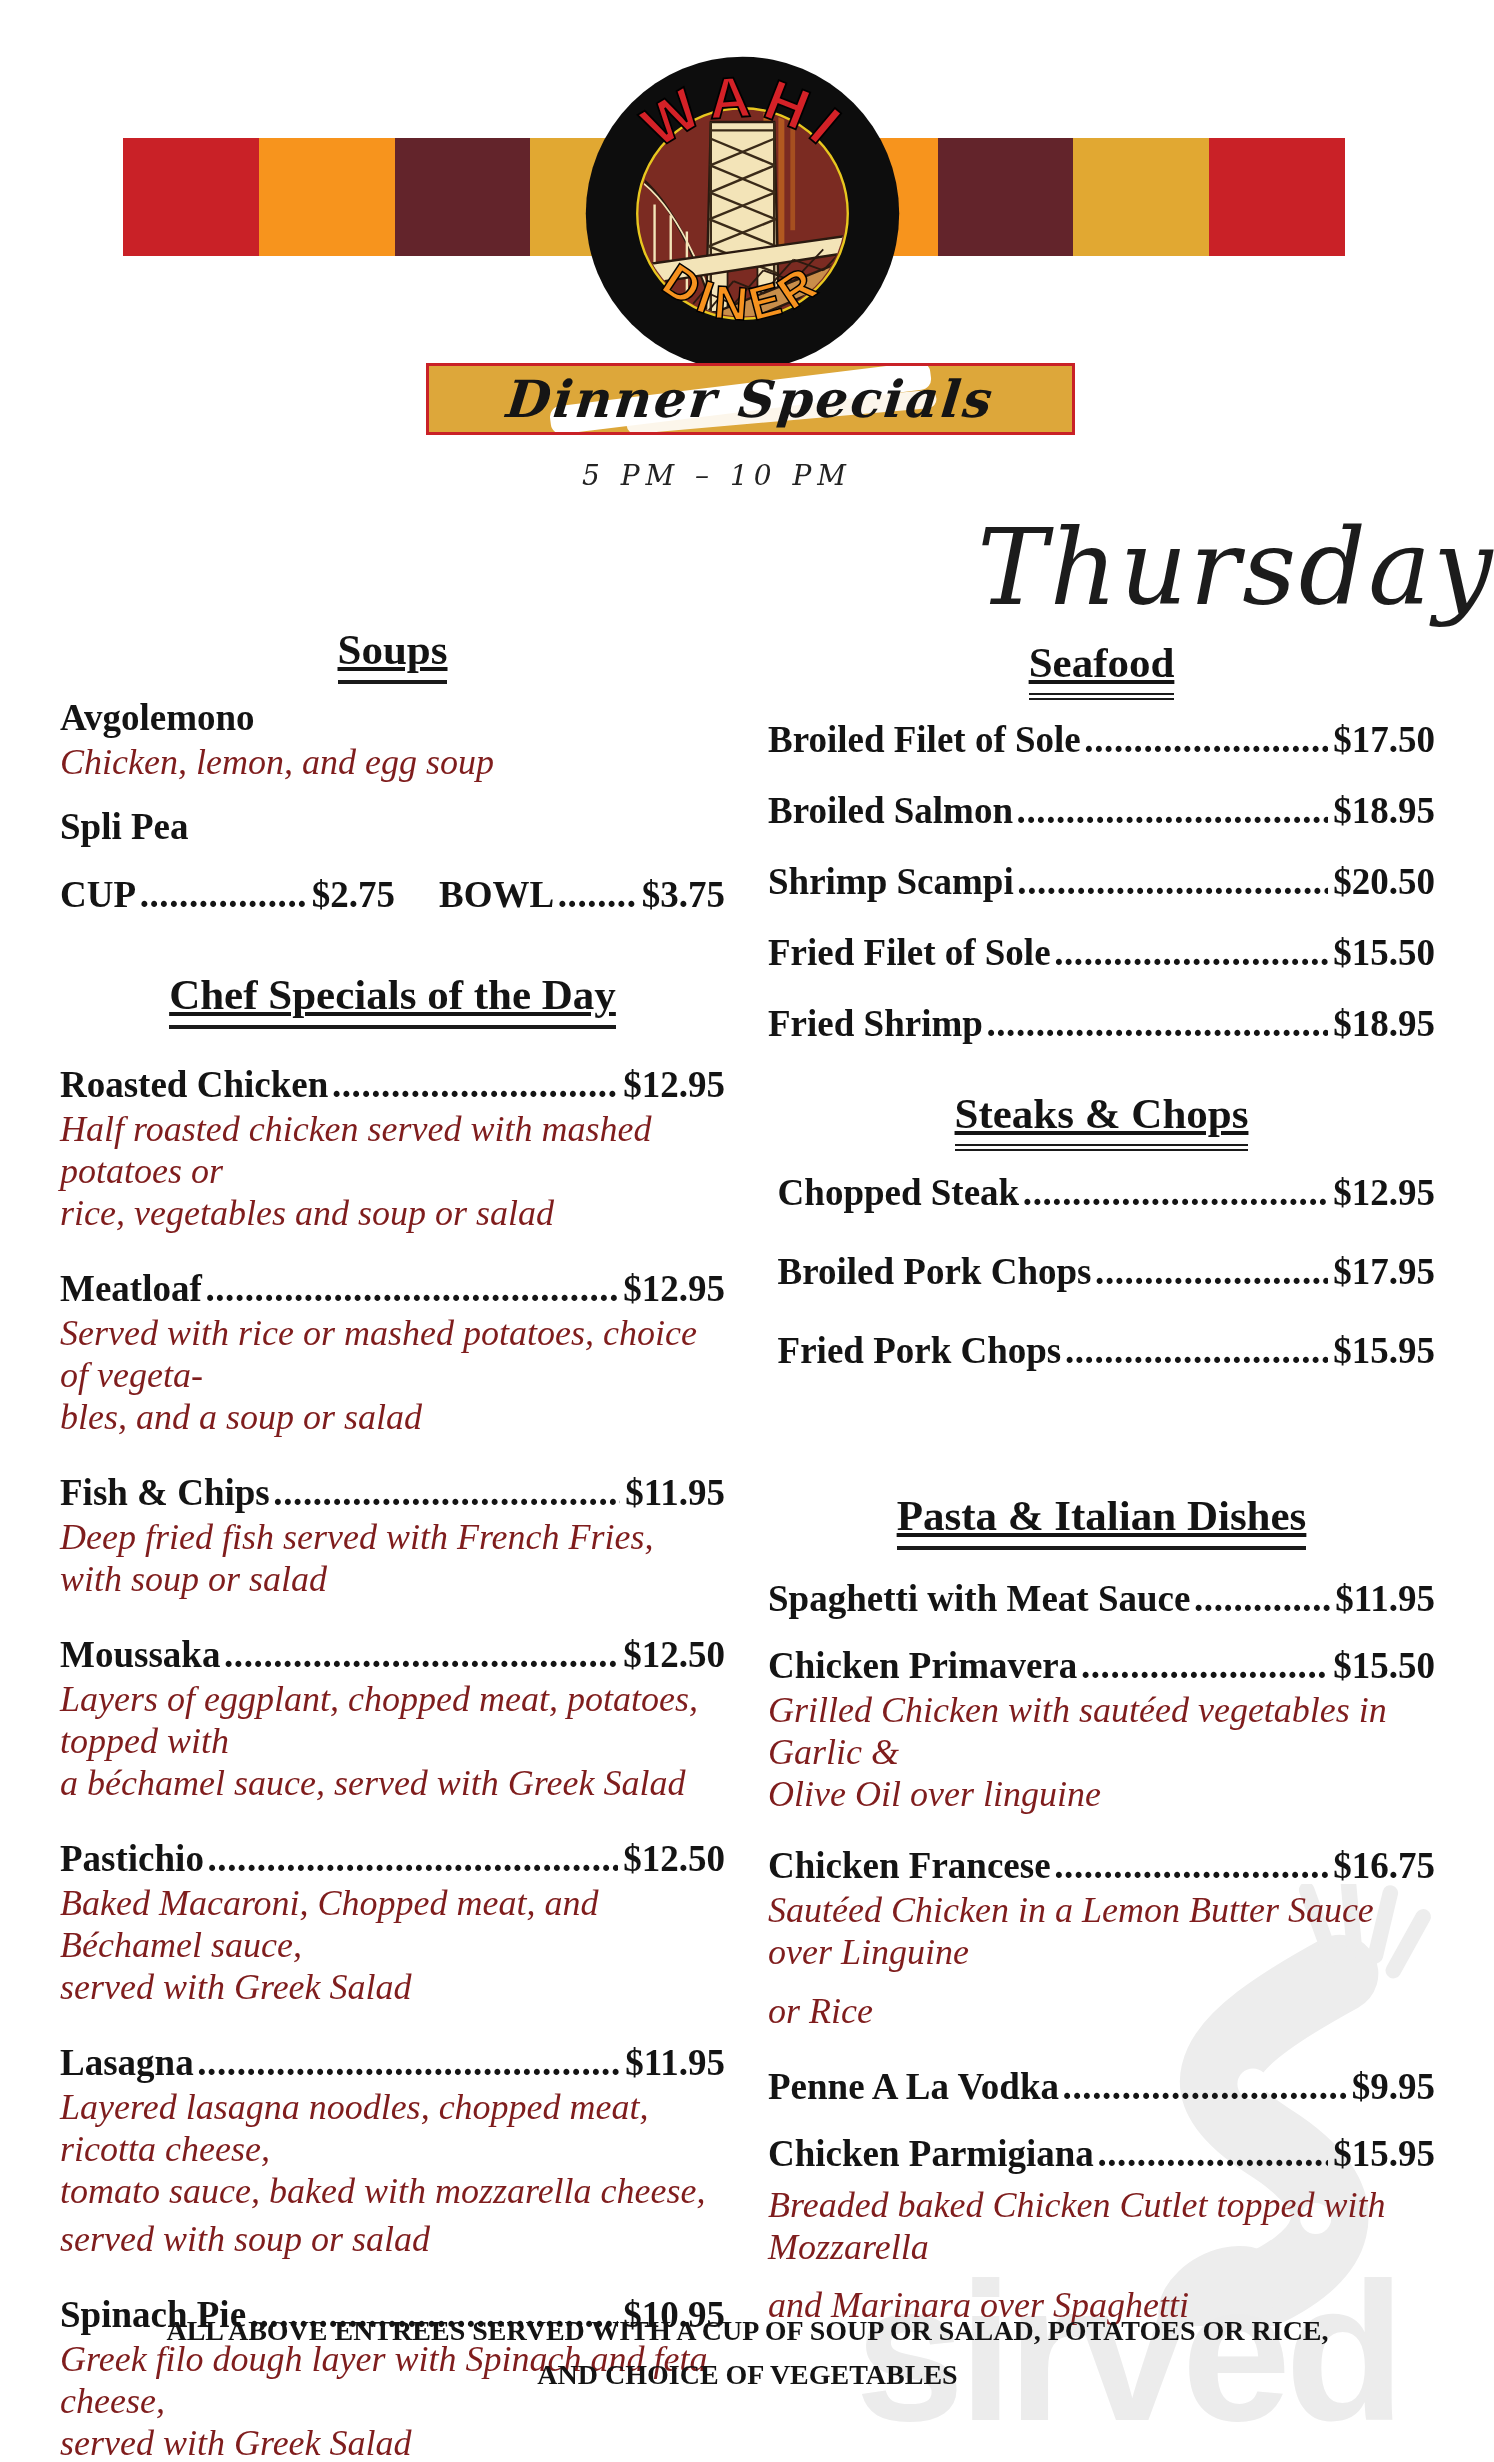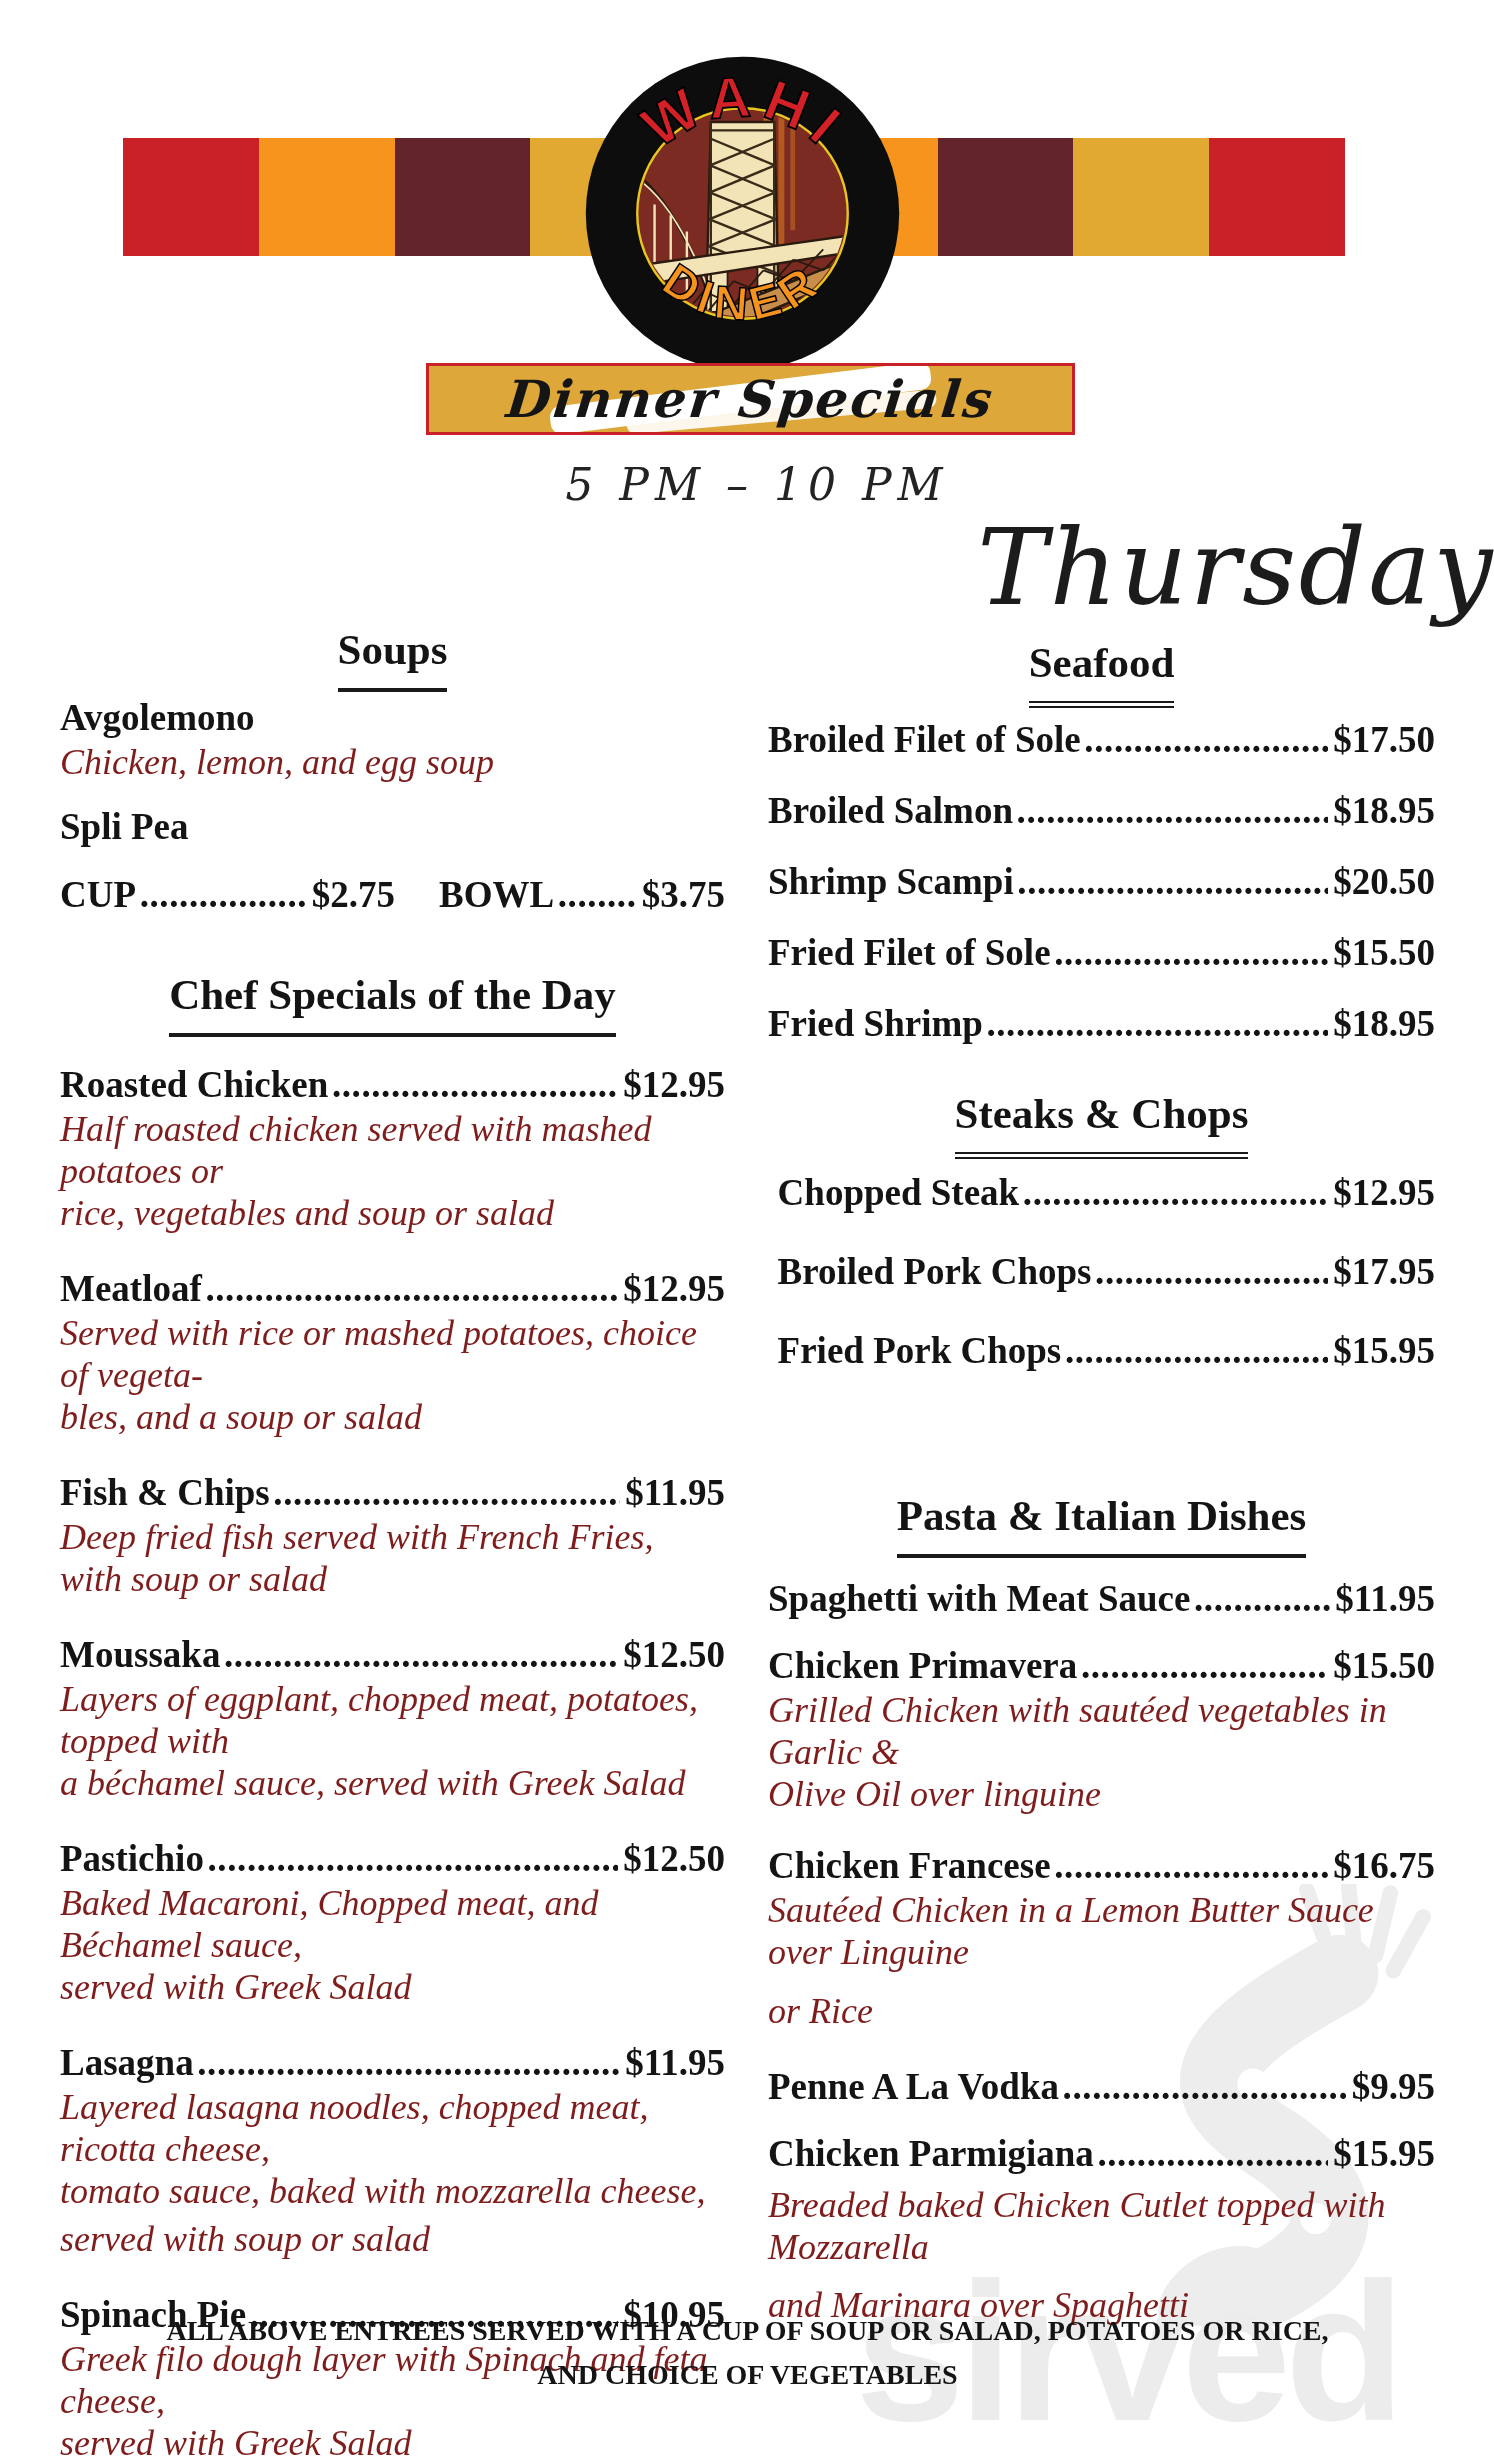--- a/index.html
+++ b/index.html
@@ -17,31 +17,31 @@
   
   #banner{left:426px;top:363px;width:649px;height:72px;border:3px solid #c92127;
           box-sizing:border-box;display:flex;align-items:center;justify-content:center;overflow:hidden;}
   .brush{position:absolute;background:#ffffff;border-radius:10.8px;}
   #brush1{width:383px;height:27.5px;left:120px;top:18px;transform:rotate(-7deg);}
   #brush2{width:311px;height:18px;left:197px;top:37px;transform:rotate(-5deg);opacity:.9;}
   #banner-title{position:relative;font-family:"DejaVu Serif",serif;font-style:italic;font-weight:600;
           font-size:51px;transform:skewX(-6deg);letter-spacing:2.4px;color:#151515;}
 
   #hours{left:0;top:459px;width:1434px;text-align:center;font-family:"DejaVu Serif",serif;
-         font-style:italic;font-size:44px;letter-spacing:6px;color:#232323;padding-left:40px;}
+         font-style:italic;font-size:28px;letter-spacing:6px;color:#232323;}
   #day{left:0;top:507px;width:1495px;text-align:right;font-family:"DejaVu Serif",serif;
        font-style:italic;font-size:105px;letter-spacing:2.4px;color:#1c1c1c;}
 
   
   .col{position:absolute;}
   #col-left{left:60px;top:622px;width:665px;}
   #col-right{left:768px;top:635px;width:667px;}
 
   .heading{text-align:center;font-weight:bold;font-size:43px;line-height:55px;}
-  .heading span{padding-bottom:15px;}
+  .heading span{padding-bottom:7px;text-decoration:underline;}
   .u-single span{border-bottom:4.2px solid #1a1a1a;}
   .u-double span{border-bottom:7.8px double #1a1a1a;}
 
   .item-row{display:flex;align-items:baseline;font-weight:bold;font-size:37px;line-height:47px;white-space:nowrap;}
   .dots{flex:1 1 auto;overflow:hidden;margin:0 4.8px 0 3.6px;}
   .dots::after{content:"......................................................................................................";
                font-weight:bold;letter-spacing:0.6px;}
   .price{text-align:right;}
   .desc{font-style:italic;font-size:36px;line-height:42px;color:#7f1d1d;}
 

